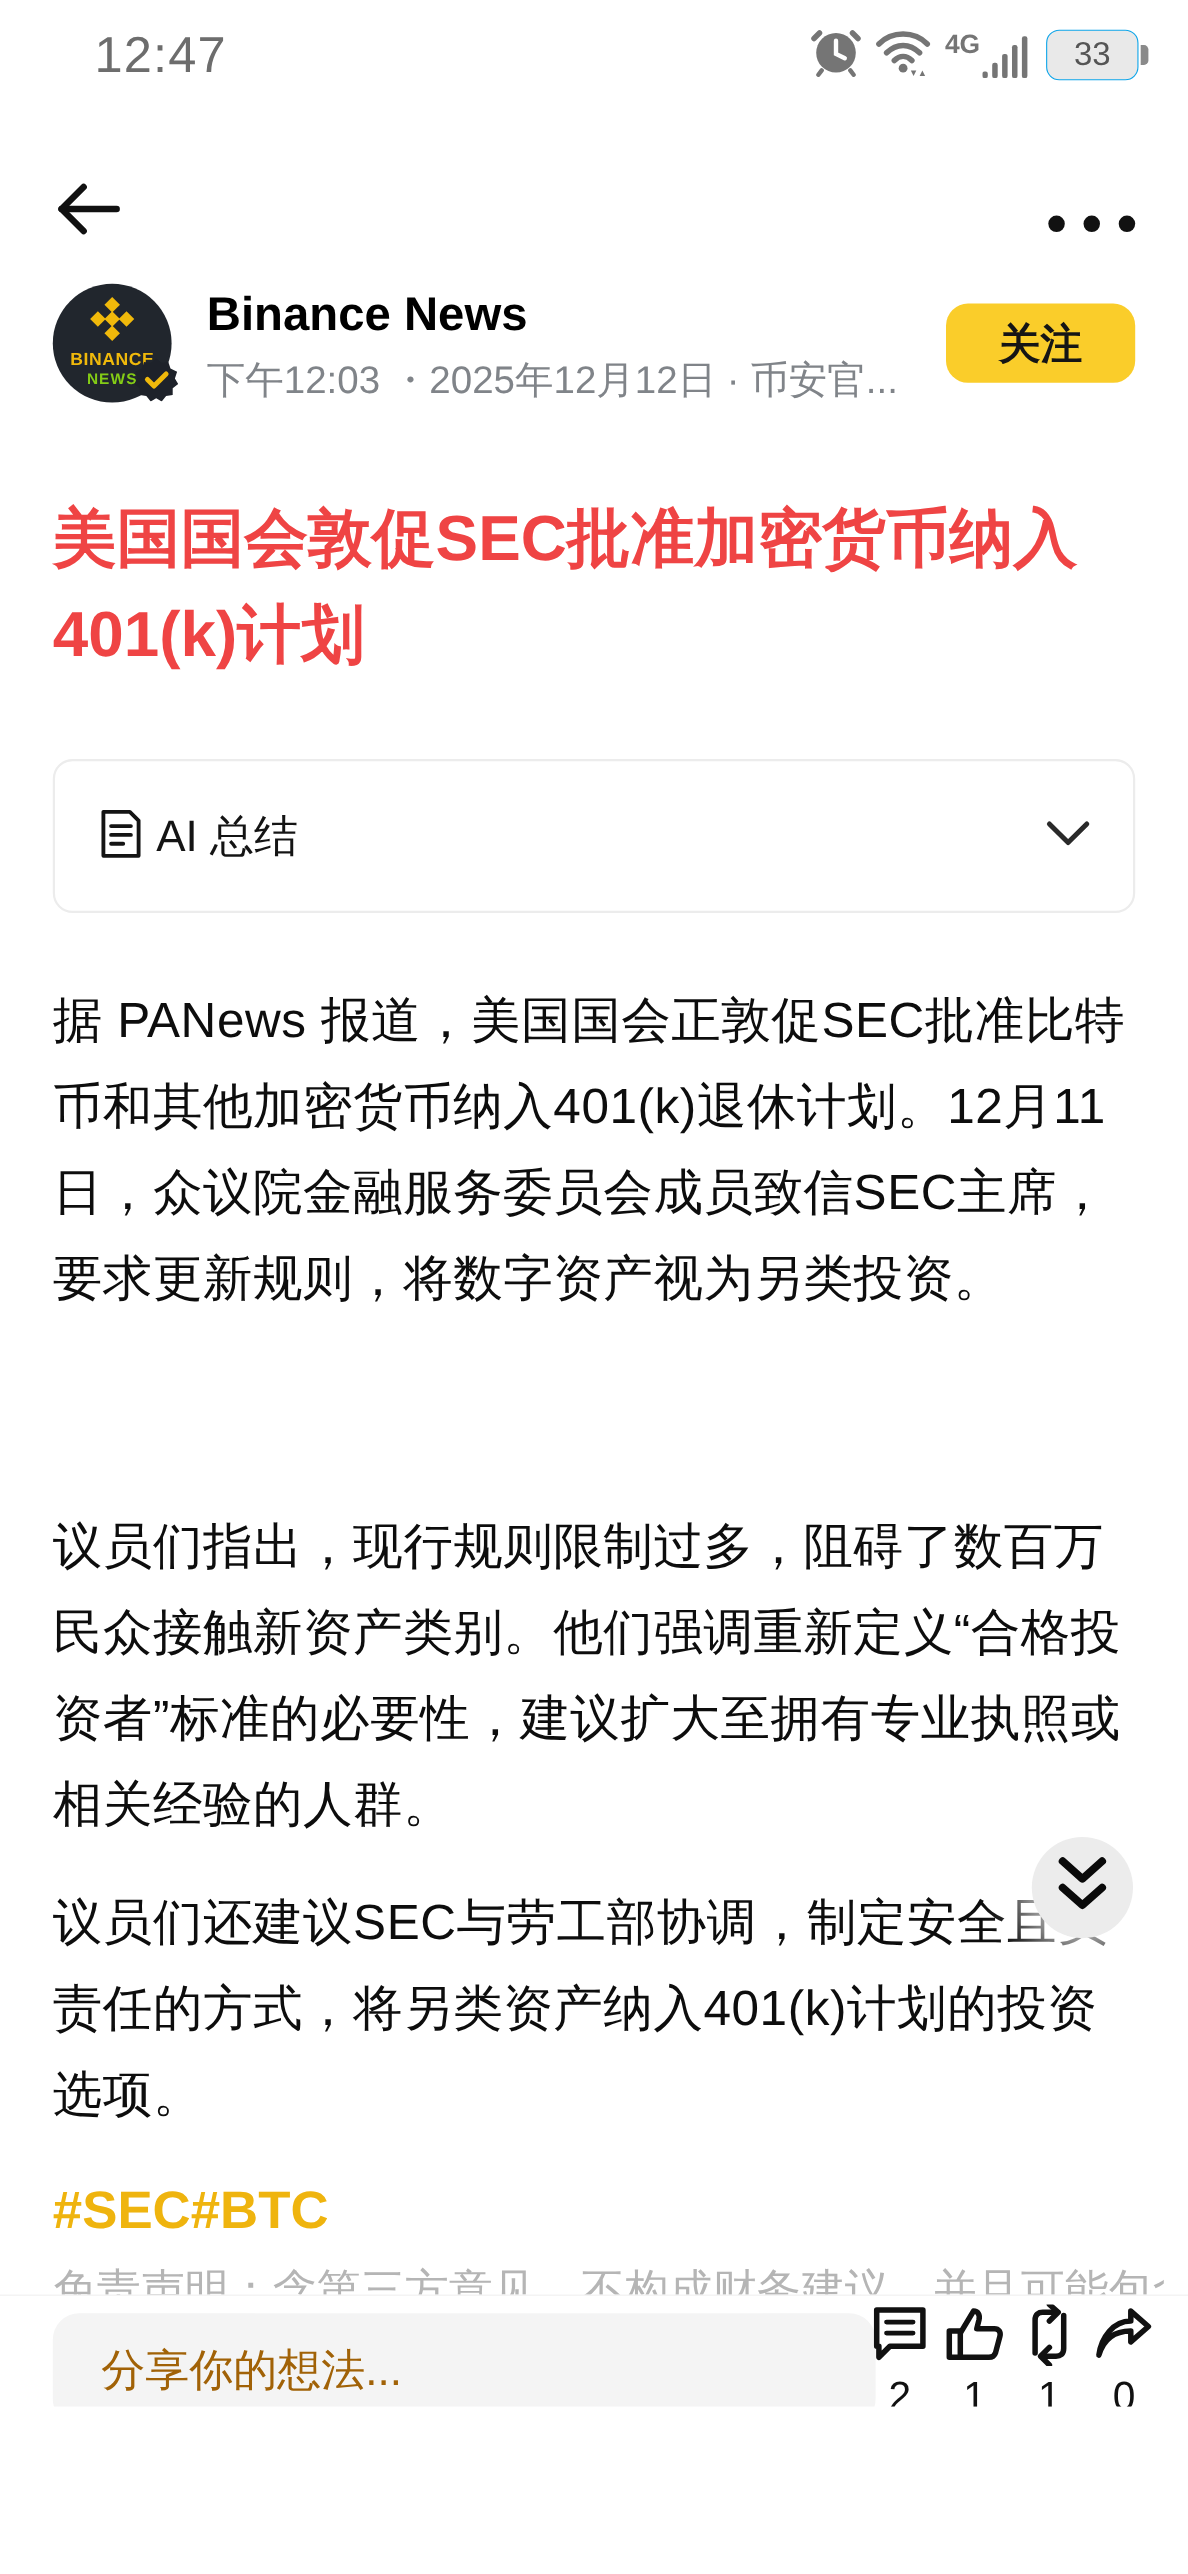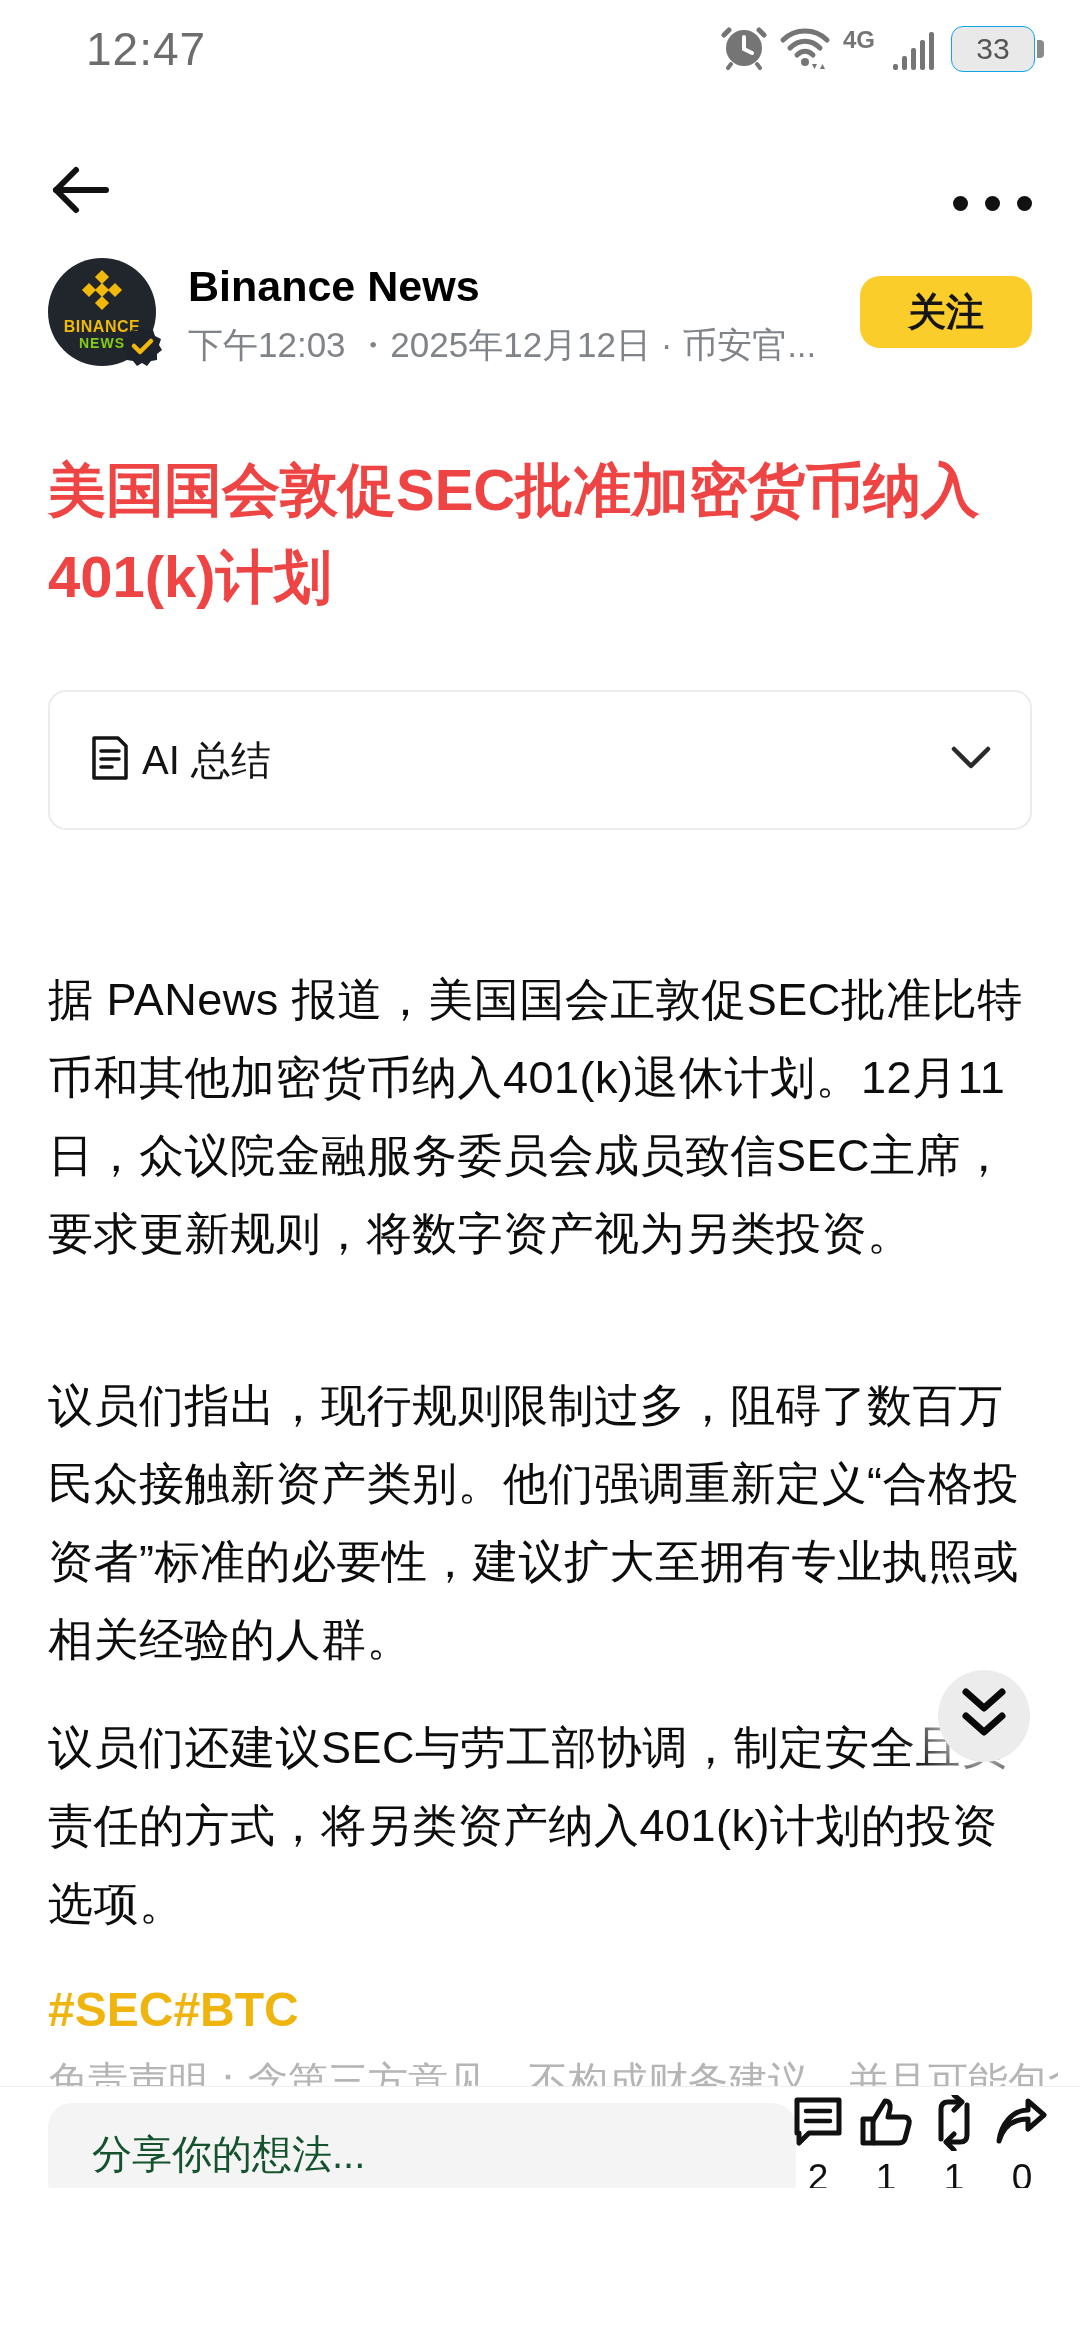--- a/index.html
+++ b/index.html
@@ -2,21 +2,21 @@
 <html><head>
 <meta charset="utf-8">
 <style>
   html,body{margin:0;padding:0;background:#fff;}
   .screen{position:relative;width:1080px;height:2188px;background:#ffffff;overflow:hidden;
           font-family:"Liberation Sans","DejaVu Sans",sans-serif;color:#111;}
 
   
   .time{position:absolute;left:86px;top:22px;font-size:46px;font-weight:500;color:#6d6d6d;letter-spacing:1px;}
   .sicons{position:absolute;right:36px;top:24px;display:flex;align-items:center;gap:12px;}
-  .cell{display:flex;align-items:flex-end;gap:18px;}
+  .cell{display:flex;align-items:flex-end;gap:2px;}
   .fourg{font-size:24px;font-weight:700;color:#757575;margin-bottom:18px;}
   .batt{position:relative;width:82px;height:44px;border:1px solid #0ea5e9;border-radius:12px;
         display:flex;align-items:center;justify-content:center;background:#e9e9e9;}
   .batt span{font-size:30px;color:#555;font-weight:500;}
   .nub{width:7px;height:18px;background:#8a8a8a;border-radius:0 4px 4px 0;margin-left:2px;}
 
   
   .back{position:absolute;left:44px;top:158px;width:70px;height:64px;cursor:pointer;}
   .menu{position:absolute;right:48px;top:196px;display:flex;gap:17px;cursor:pointer;}
   .menu i{width:15px;height:15px;border-radius:50%;background:#111;}
@@ -33,34 +33,34 @@
   .follow{position:absolute;right:48px;top:276px;width:172px;height:72px;background:#FACD2A;border-radius:20px;
           display:flex;align-items:center;justify-content:center;font-size:38px;font-weight:700;color:#151515;cursor:pointer;}
 
   
   .title{position:absolute;left:48px;top:446px;width:990px;font-size:58px;line-height:87px;font-weight:700;color:#ef4444;}
   .aibox{position:absolute;left:48px;top:690px;width:984px;height:140px;border:2px solid #ececec;border-radius:18px;
          box-sizing:border-box;display:flex;align-items:center;padding:0 38px;cursor:pointer;background:#fff;}
   .ailabel{font-size:40px;color:#141414;margin-left:12px;}
   .aichev{margin-left:auto;}
   .para{position:absolute;left:48px;width:988px;font-size:45px;line-height:78px;color:#0d0d0d;letter-spacing:.5px;}
-  .p1{top:916px;} .p2{top:1322px;} .p3{top:1664px;}
+  .p1{top:844px;} .p2{top:1322px;} .p3{top:1664px;}
   .tags{position:absolute;left:48px;top:1982px;font-size:48px;font-weight:700;color:#EFB40E;cursor:pointer;}
   .disc{position:absolute;left:48px;top:2054px;width:1010px;font-size:40px;color:#b5b5b5;white-space:nowrap;overflow:hidden;}
 
   
   .fab{position:absolute;left:938px;top:1670px;width:92px;height:92px;border-radius:50%;background:#ececec;
        display:flex;align-items:center;justify-content:center;cursor:pointer;
        box-shadow:0 0 30px 18px rgba(255,255,255,.65);}
 
   
   .bottom{position:absolute;left:0;top:2086px;width:1080px;height:254px;background:#fff;border-top:1px solid #efefef;}
   .input{position:absolute;left:48px;top:16px;width:748px;height:102px;background:#f4f4f4;border-radius:24px;
          display:flex;align-items:center;padding:0 44px;box-sizing:border-box;cursor:text;}
-  .ph{font-size:40px;color:#14532d;}
+  .ph{font-size:40px;color:#a16207;}
   .actions{position:absolute;right:28px;top:8px;display:flex;gap:8px;}
   .action{width:60px;display:flex;flex-direction:column;align-items:center;gap:0px;cursor:pointer;}
   .count{font-size:37px;color:#111;margin-top:2px;}
 </style>
 </head>
 <body>
 
 <div class="screen">
 
   <div class="time">12:47</div>

